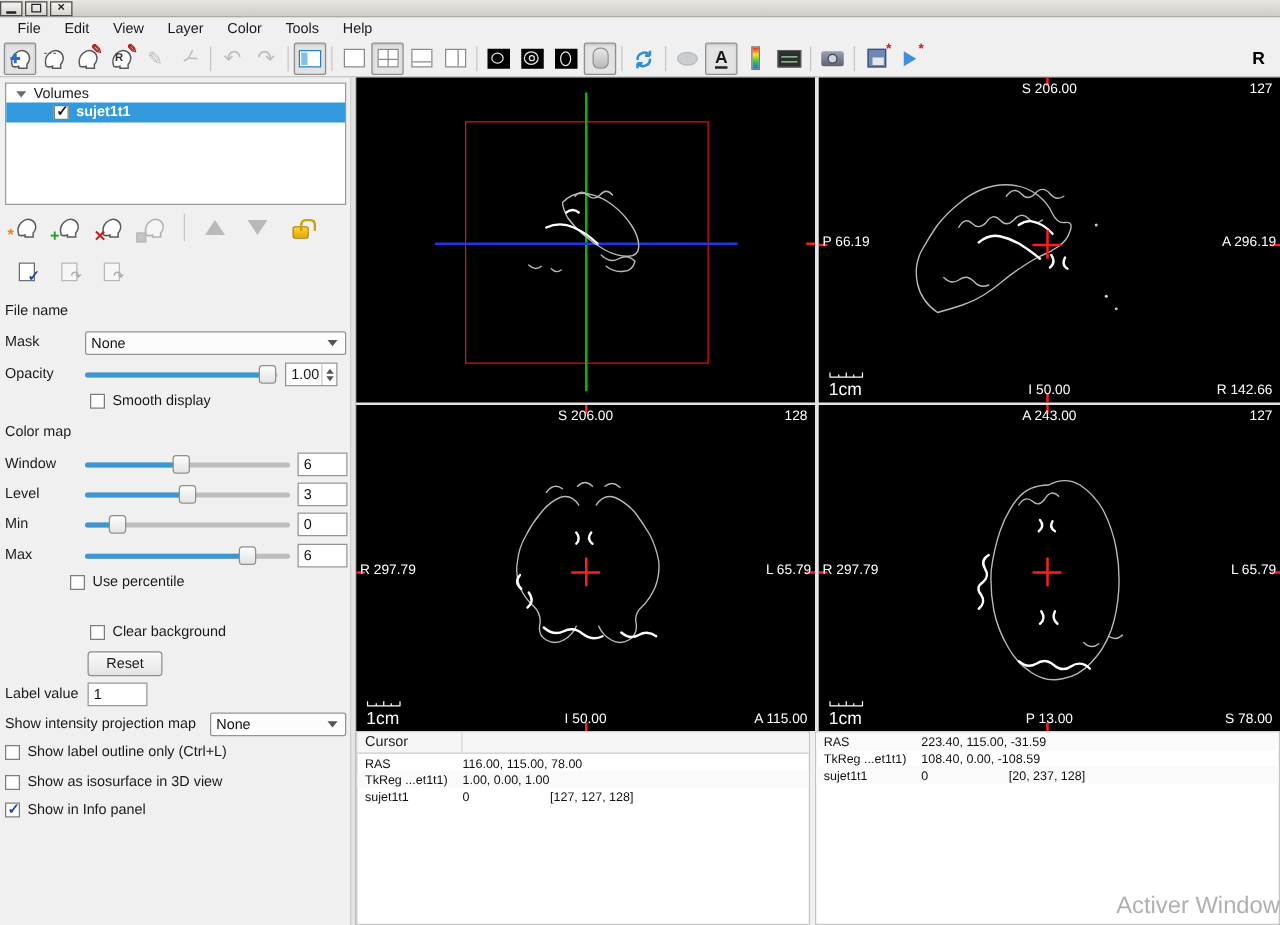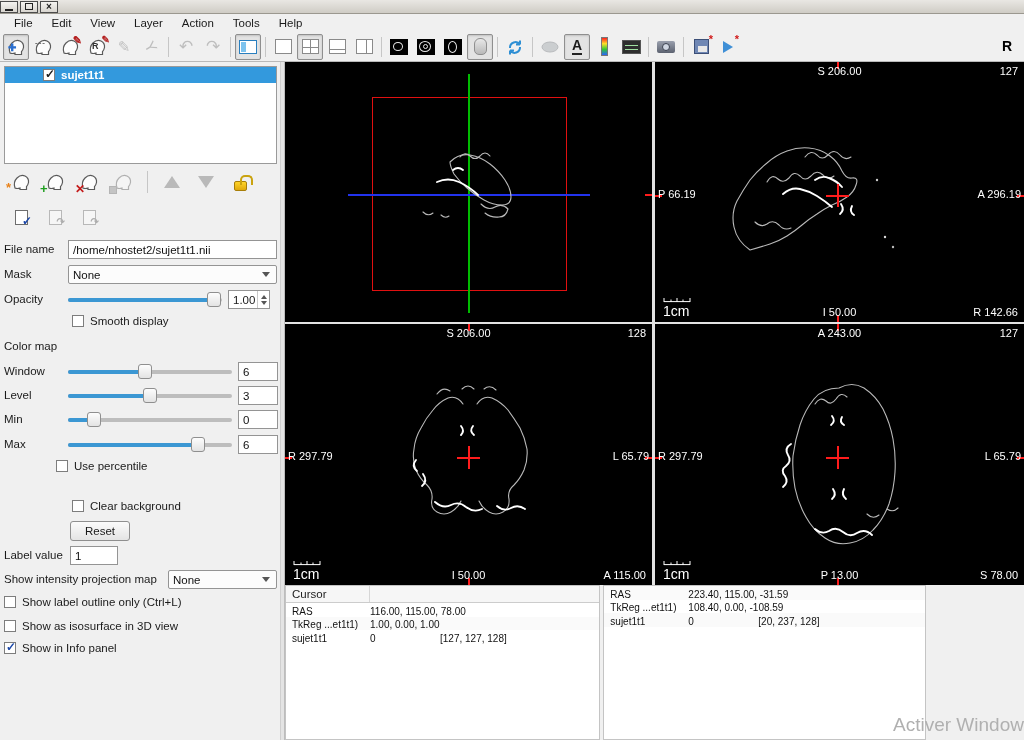--- a/index.html
+++ b/index.html
@@ -105,21 +105,21 @@
   .tick.th{width:7px;height:1.6px}
   svg.anat{position:absolute;left:0;top:0}
   svg.anat path{fill:none;stroke-linecap:round;stroke-linejoin:round}
   svg.anat .g{stroke:#b9b9b9;stroke-width:1.1}
   svg.anat .w{stroke:#ffffff;stroke-width:1.9}
   .frame3d{position:absolute;border:1.4px solid #e01010}
   .axis-g{position:absolute;background:#00bb00}
   .axis-b{position:absolute;background:#2233ee}
 
   
-  .infobar{position:absolute;left:285px;top:585px;width:641px;height:155px;background:#f0f0f0;display:flex}
+  .infobar{position:absolute;left:285px;top:585px;width:739px;height:155px;background:#f0f0f0;display:flex}
   .itable{background:#fff;border:1px solid #c4c4c4;height:155px}
   .itable.left{width:363px}
   .itable.right{width:372px}
   .idiv{width:4px;background:#f0f0f0}
   .ihead{height:17px;background:#f6f6f6;border-bottom:1px solid #cccccc;display:flex;align-items:center;font-size:11.5px;color:#222}
   .ihead .c1{width:84px;padding-left:6px;border-right:1px solid #d6d6d6;height:100%;display:flex;align-items:center}
   .irow{height:13.5px;display:flex;align-items:flex-end;font-size:10px;color:#111}
   .irow:nth-child(odd){background:#fafafa}
   .irow .c1{width:84px;padding-left:6px;white-space:nowrap;overflow:hidden}
   .irow .c2{width:70px;white-space:nowrap}
@@ -142,21 +142,21 @@
         <span class="glyph-close">×</span>
       </span>
   </span>
 </div>
 
 <div class="menubar">
   <span class="menu-item">File</span>
   <span class="menu-item">Edit</span>
   <span class="menu-item">View</span>
   <span class="menu-item">Layer</span>
-  <span class="menu-item">Action</span>
+  <span class="menu-item">Color</span>
   <span class="menu-item">Tools</span>
   <span class="menu-item">Help</span>
 </div>
 
 <svg width="0" height="0" style="position:absolute">
     <defs>
   <g id="head-ic">
         <path d="M3 15 Q1 9 5 5 Q9 1 13 3 Q17 5 16.5 9.5 Q16 12 14.5 13.5 L14.5 16.5 L8 16.5 L8 15 Q5 16 3 15 Z" fill="#fdfdfd" stroke="#5a5a5a" stroke-width="1.2"></path>
       </g>
 </defs>
@@ -288,20 +288,24 @@
   <div class="tbtn">
       <span class="arrow-ic"></span>
       <span class="badge star" style="right:1px;top:-1px">*</span>
     </div>
 </div>
 <div class="tb-r">R</div>
 
 <div class="sidebar">
 
   <div class="treebox">
+    <div class="tree-group">
+      <span class="tri"></span>
+      <span>Volumes</span>
+    </div>
     <div class="tree-item">
       <span class="cb checked"></span>
       <span>sujet1t1</span>
     </div>
   </div>
 
   <div class="iconrow" style="top:108px">
     <span class="lbtn">
         <svg width="19" height="18">
           <use href="#head-ic"></use>
@@ -347,21 +351,20 @@
         <span class="page-ic"></span>
         <span class="ov" style="right:3px;bottom:2px;color:#555;font-size:10px">↷</span>
       </span>
     <span class="lbtn" style="opacity:.42">
         <span class="page-ic"></span>
         <span class="ov" style="right:3px;bottom:2px;color:#555;font-size:10px">↷</span>
       </span>
   </div>
 
   <span class="row-label" style="top:181px">File name</span>
-  <input class="txt" style="left: 68px; top: 178px; width: 209px;" value="/home/nhostet2/sujet1t1.nii">
 
   <span class="row-label" style="top:206px">Mask</span>
   <div class="combo" style="left:68px;top:203px;width:209px">
     <span class="cval">None</span>
       <span class="carr"></span>
   </div>
 
   <span class="row-label" style="top:231px">Opacity</span>
   <div class="slider" style="left:68px;top:228px;width:154px">
     <span class="groove"></span>

